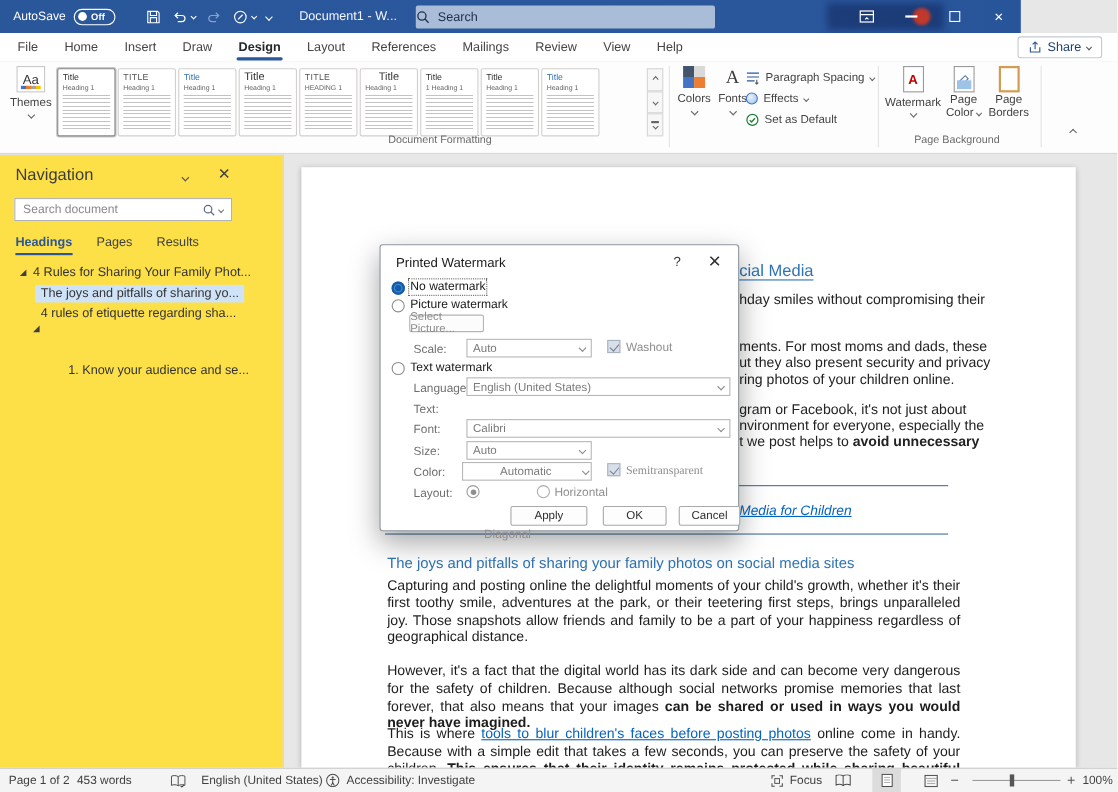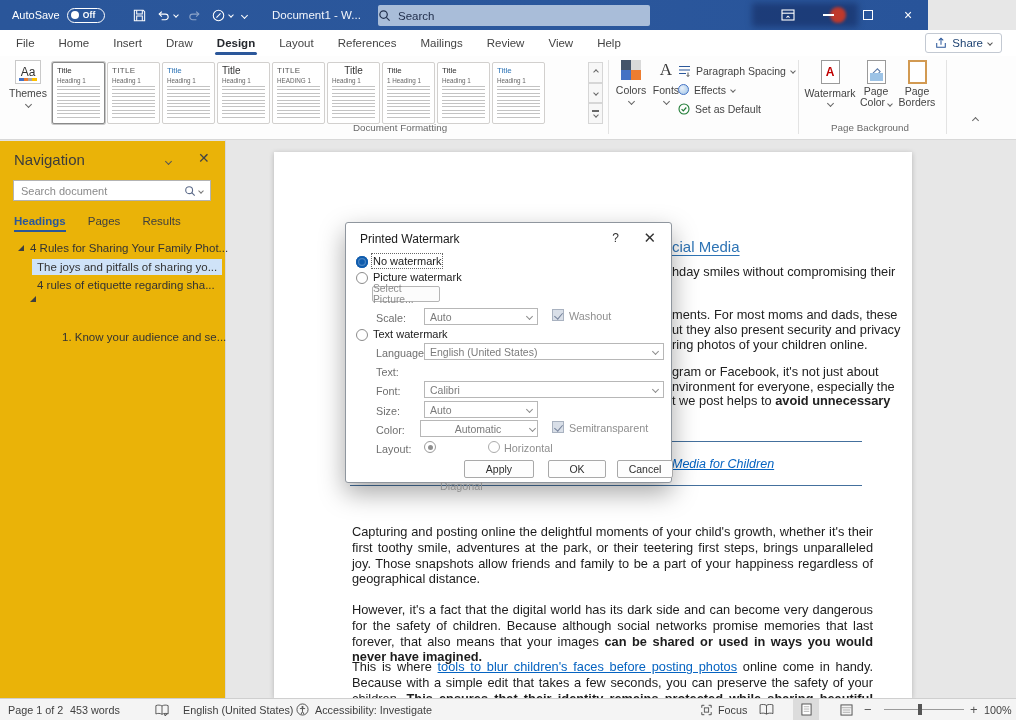--- a/index.html
+++ b/index.html
@@ -65,36 +65,36 @@
   .stackbtn { display:flex; align-items:center; gap:5px; font-size:10.5px; color:#444; height:15px; }
   .fx-ico { width:11px; height:11px; border-radius:50%; border:1px solid #4472c4; background:radial-gradient(circle at 35% 35%, #eaf1fa, #9dc3e6); }
   .page-ico { width:19px; height:24px; border:1px solid #9a9a9a; background:#fff; position:relative; display:flex; align-items:center; justify-content:center; }
   .wm-a { color:#c00000; font-size:12px; font-weight:bold; }
   .pc-fill { position:absolute; left:2px; right:2px; bottom:2px; height:8px; background:#9dc3e6; }
   .pb-ico { width:19px; height:24px; border:2.4px solid #d29a52; background:#fff; }
   .lbl2 { text-align:center; line-height:11px; margin-top:2px; }
   .collapse-chev { position:absolute; right:38px; top:62px; color:#666; }
 
   
-  .navpane { position:absolute; left:0; top:140px; width:226px; height:558px; background:#eab308; border-right:1px solid #d9d9d9; border-top:1px solid #e3e3e3; }
+  .navpane { position:absolute; left:0; top:140px; width:258px; height:558px; background:#fde047; border-right:1px solid #d9d9d9; border-top:1px solid #e3e3e3; }
   .nav-title { position:absolute; left:14px; top:10px; font-size:15px; color:#3c3c3c; }
   .nav-chev { position:absolute; left:166px; top:18px; color:#555; }
   .nav-close { position:absolute; left:198px; top:9px; font-size:14px; color:#444; }
   .nav-search { position:absolute; left:13px; top:39px; width:198px; height:21px; border:1px solid #b3b3b3; background:#fff; display:flex; align-items:center; }
   .nav-search input { flex:1; border:none; outline:none; font-size:11px; color:#333; padding-left:7px; font-family:inherit; background:transparent; }
   .nav-search input::placeholder { color:#8a8a8a; }
   .nav-search .mag { margin-right:3px; }
   .nav-search .chev { margin-right:7px; color:#777; }
   .nav-tabs { position:absolute; left:14px; top:74px; display:flex; gap:22px; font-size:11.5px; color:#3f3f3f; }
   .nav-tab.active { color:#2b579a; font-weight:bold; border-bottom:2px solid #2b579a; padding-bottom:3px; }
   .nav-item { position:absolute; font-size:11.5px; color:#333; white-space:nowrap; display:flex; align-items:center; gap:6px; }
   .nav-item.selected { background:#cfe3f8; padding:2px 5px; }
 
   
-  .page { position:absolute; left:274px; top:152px; width:638px; height:546px; background:#fff; box-shadow:0 1px 5px rgba(0,0,0,.22); overflow:hidden; }
+  .page { position:absolute; left:274px; top:152px; width:704px; height:546px; background:#fff; box-shadow:0 1px 5px rgba(0,0,0,.22); overflow:hidden; }
   .frag { position:absolute; left:398px; width:206px; font-size:12.8px; color:#222; text-align:justify; text-align-last:justify; white-space:nowrap; overflow:visible; }
   .frag.ns { text-align:left; text-align-last:left; }
   .frag-h1 { position:absolute; left:398px; font-size:15px; color:#2e74b5; text-decoration:underline; text-underline-offset:3px; }
   .doc-rule { position:absolute; left:76px; width:512px; border-top:1px solid #44709d; }
   .doc-link { color:#0563c1; text-decoration:underline; }
   .frag-link { position:absolute; left:398px; font-size:12.5px; font-style:italic; }
   .h2 { position:absolute; left:78px; width:522px; font-size:13.5px; color:#2e74b5; }
   .para { position:absolute; left:78px; width:521px; font-size:12.8px; line-height:15.8px; color:#1c1c1c; text-align:justify; }
   .b { font-weight:bold; }
 
@@ -405,20 +405,21 @@
     <div class="frag" style="top:170px;">ut they also present security and privacy</div>
     <div class="frag ns" style="top:184.5px;">ring photos of your children online.</div>
     <div class="frag" style="top:226.5px;">nvironment for everyone, especially the</div>
     <div class="frag" style="top:212px;">gram or Facebook, it's not just about</div>
     <div class="frag" style="top:241px;"><span>t we post helps to </span><span class="b">avoid unnecessary</span></div>
 
     <div class="doc-rule" style="top:289px;"></div>
     <div class="frag-link" style="top:305px;"><span class="doc-link">Media for Children</span></div>
     <div class="doc-rule" style="top:333px;"></div>
 
+    <div class="h2" style="top:352px;">The joys and pitfalls of sharing your family photos on social media sites</div>
     <div class="para" style="top:372px;">Capturing and posting online the delightful moments of your child's growth, whether it's their first toothy smile, adventures at the park, or their teetering first steps, brings unparalleled joy. Those snapshots allow friends and family to be a part of your happiness regardless of geographical distance.</div>
     <div class="para" style="top:450px;"><span>However, it's a fact that the digital world has its dark side and can become very dangerous for the safety of children. Because although social networks promise memories that last forever, that also means that your images </span><span class="b">can be shared or used in ways you would never have imagined.</span></div>
     <div class="para" style="top:507px;"><span>This is where </span><span class="doc-link">tools to blur children's faces before posting photos</span><span> online come in handy. Because with a simple edit that takes a few seconds, you can preserve the safety of your children. </span><span class="b">This ensures that their identity remains protected while sharing beautiful moments with friends online.</span></div>
   </div>
 
   <div class="dialog">
     <div class="dlg-title">Printed Watermark</div>
     <span class="dlg-help">?</span>
     <span class="dlg-close">✕</span>
 
@@ -460,21 +461,21 @@
       <span class="val">Auto</span>
         <span class="chev"></span>
     </div>
 
     <span class="flabel" style="left:30px;top:201px;">Color:</span>
     <div class="combo center" style="left:74px;top:197px;width:118px;">
       <span class="val">Automatic</span>
         <span class="chev"></span>
     </div>
     <span class="checkbox" style="left:206px;top:198px;"></span>
-    <span class="clabel" style="left:223px;top:199px;">Semitransparent</span>
+    <span class="clabel" style="left:223px;top:199px;font-family:Liberation Serif, serif;">Semitransparent</span>
 
     <span class="flabel" style="left:30px;top:220px;">Layout:</span>
     <span class="radio on-gray" style="left:78px;top:218px;"></span>
     <span class="clabel" style="left:94px;top:219px;margin-top:38px;">Diagonal</span>
     <span class="radio off-gray" style="left:142px;top:218px;"></span>
     <span class="clabel" style="left:158px;top:219px;">Horizontal</span>
 
     <span class="dbtn" style="left:118px;top:237px;width:70px;">Apply</span>
     <span class="dbtn" style="left:202px;top:237px;width:58px;">OK</span>
     <span class="dbtn" style="left:271px;top:237px;width:56px;">Cancel</span>

